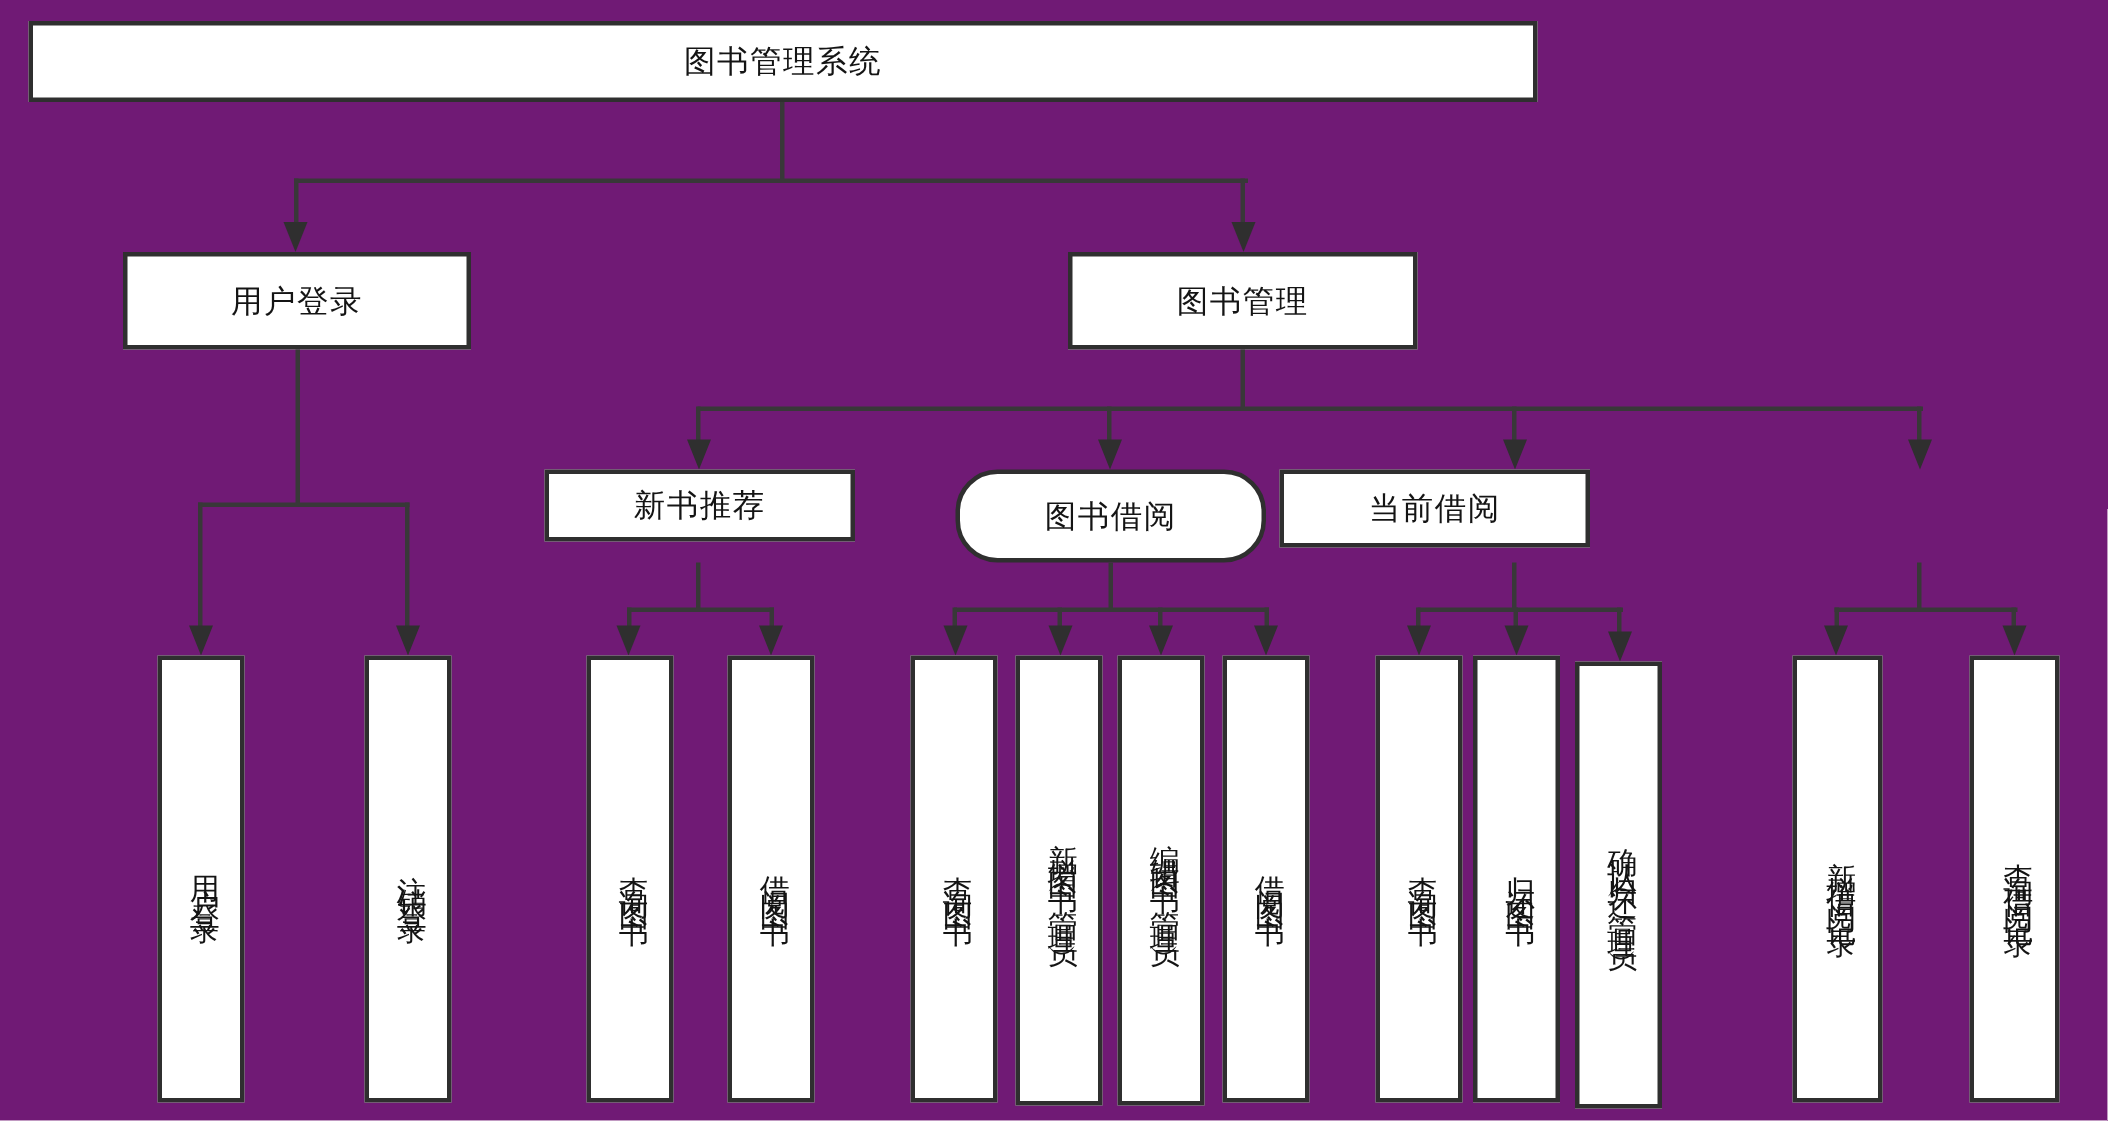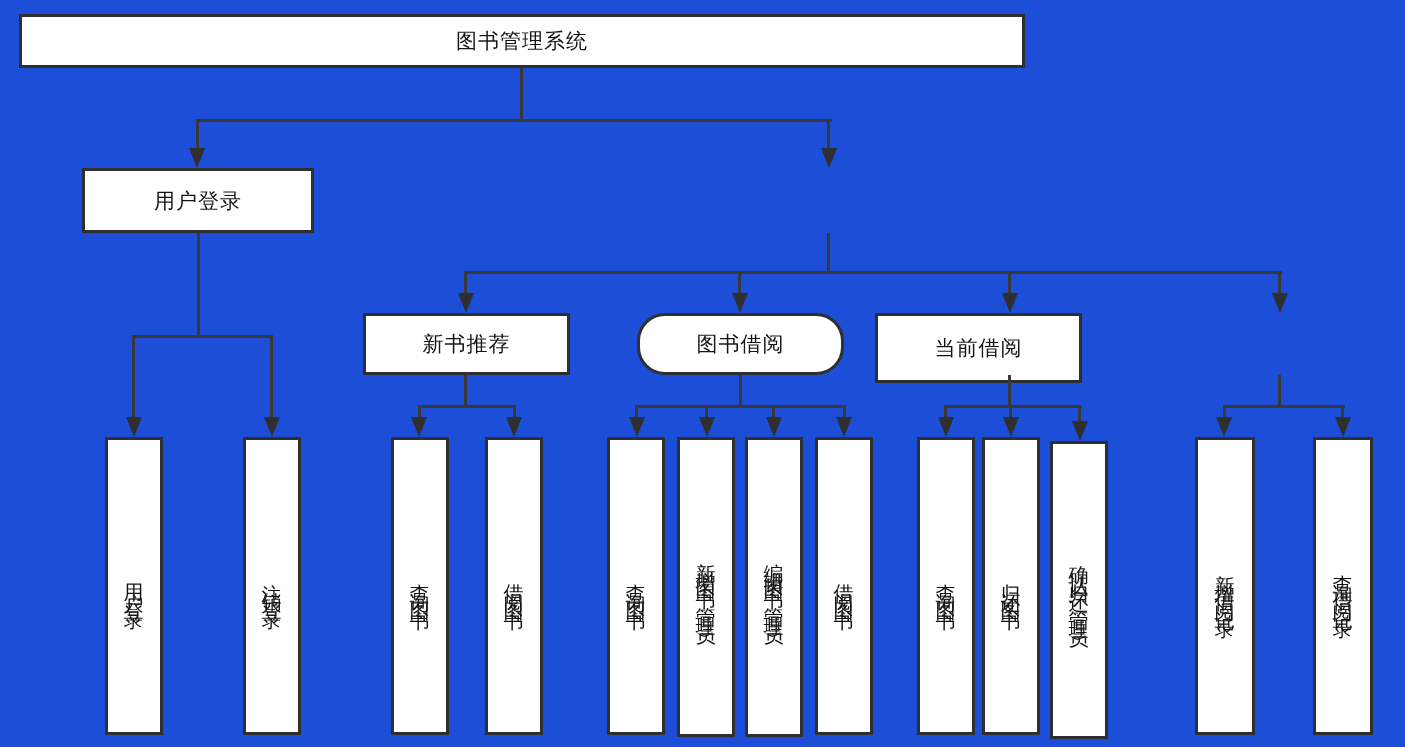--- a/index.html
+++ b/index.html
@@ -1,21 +1,21 @@
 <!DOCTYPE html>
 <html><head>
 <meta charset="utf-8">
 <style>
   html, body { margin: 0; padding: 0; background: #ffffff; }
   #canvas {
     position: relative;
     width: 1405px;
     height: 747px;
-    background: #1d4ed8;
-    font-family: Liberation Serif, serif;
+    background: #701a75;
+    font-family: Liberation Mono, monospace;
     color: #141414;
     overflow: hidden;
   }
   .box {
     position: absolute;
     box-sizing: border-box;
     border: 3px solid #2f2f2f;
     background: #ffffff;
     display: flex;
     align-items: center;
@@ -66,46 +66,49 @@
   <div class="vl" style="left:520px; top:68px; height:54px;"></div>
   <div class="hl" style="left:196px; top:119px; width:636px;"></div>
   <div class="vl" style="left:196px; top:119px; height:30px;"></div>
   <div class="ah" style="left:189px; top:148px;"></div>
   <div class="vl" style="left:827px; top:119px; height:30px;"></div>
   <div class="ah" style="left:821px; top:148px;"></div>
 
   <div class="box" style="left:82px; top:168px; width:232px; height:65px;">
     <span>用户登录</span>
   </div>
+  <div class="box" style="left:712px; top:168px; width:233px; height:65px;">
+    <span>图书管理</span>
+  </div>
 
   <div class="vl" style="left:197px; top:233px; height:105px;"></div>
   <div class="hl" style="left:132px; top:335px; width:141px;"></div>
   <div class="vl" style="left:132px; top:335px; height:84px;"></div>
   <div class="ah" style="left:126px; top:417px;"></div>
   <div class="vl" style="left:270px; top:335px; height:84px;"></div>
   <div class="ah" style="left:264px; top:417px;"></div>
 
   <div class="vl" style="left:827px; top:233px; height:41px;"></div>
   <div class="hl" style="left:465px; top:271px; width:817px;"></div>
   <div class="vl" style="left:464px; top:271px; height:24px;"></div>
   <div class="ah" style="left:458px; top:293px;"></div>
   <div class="vl" style="left:738px; top:271px; height:24px;"></div>
   <div class="ah" style="left:732px; top:293px;"></div>
   <div class="vl" style="left:1008px; top:271px; height:24px;"></div>
   <div class="ah" style="left:1002px; top:293px;"></div>
   <div class="vl" style="left:1278px; top:271px; height:24px;"></div>
   <div class="ah" style="left:1272px; top:293px;"></div>
 
-  <div class="box" style="left:363px; top:313px; width:207px; height:62px;">
+  <div class="box" style="left:363px; top:313px; width:207px; height:48px;">
     <span>新书推荐</span>
   </div>
   <div class="box" style="left:637px; top:313px; width:207px; height:62px;border-radius:28px;">
     <span>图书借阅</span>
   </div>
-  <div class="box" style="left:875px; top:313px; width:207px; height:70px;">
+  <div class="box" style="left:853px; top:313px; width:207px; height:52px;">
     <span>当前借阅</span>
   </div>
 
   <div class="vl" style="left:464px; top:375px; height:33px;"></div>
   <div class="hl" style="left:418px; top:405px; width:98px;"></div>
   <div class="vl" style="left:418px; top:405px; height:14px;"></div>
   <div class="ah" style="left:411px; top:417px;"></div>
   <div class="vl" style="left:513px; top:405px; height:14px;"></div>
   <div class="ah" style="left:506px; top:417px;"></div>
 

